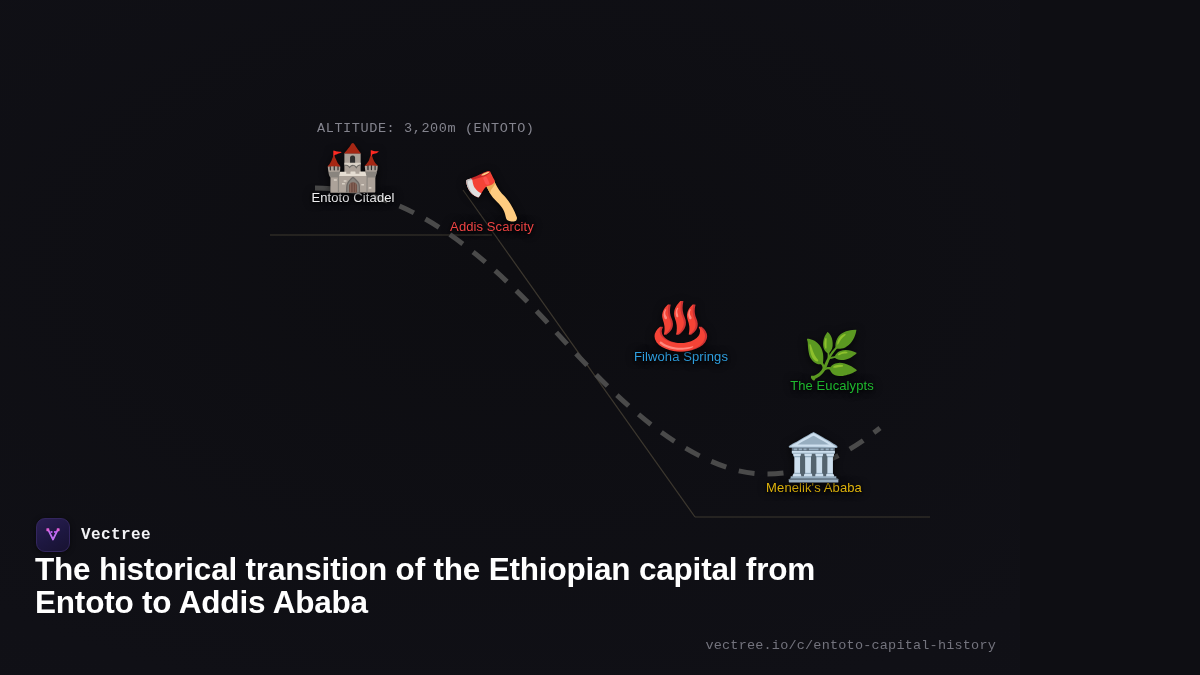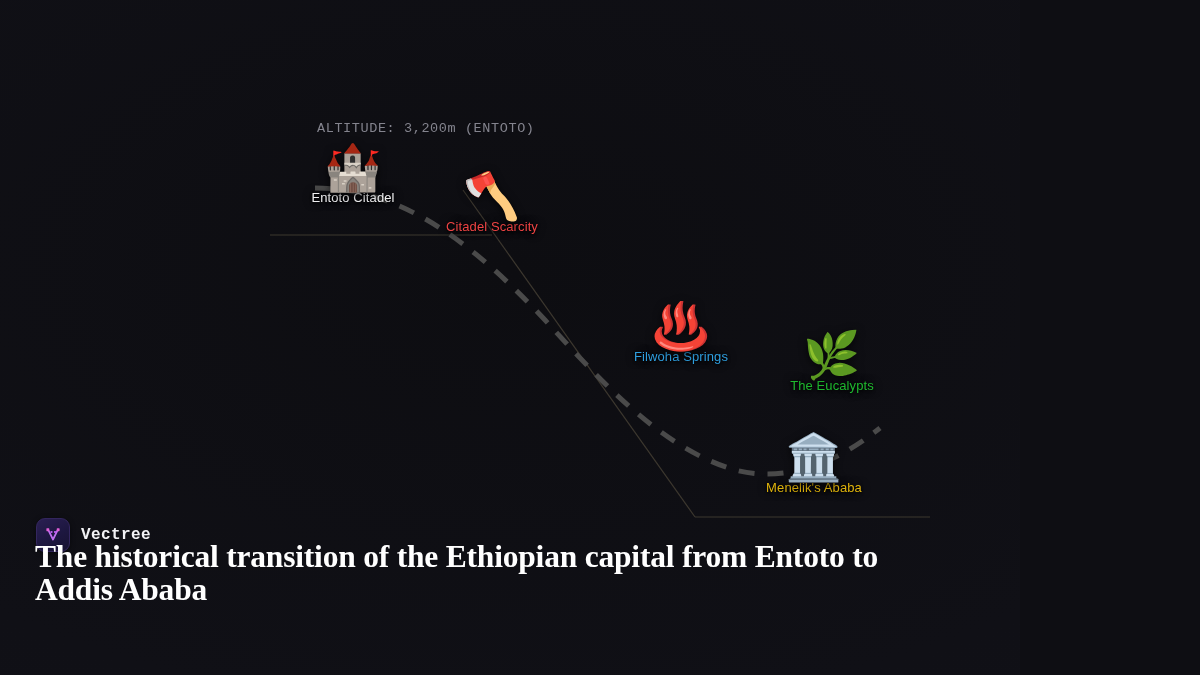--- a/index.html
+++ b/index.html
@@ -97,23 +97,23 @@
   #brand-name {
     font-family: "Liberation Mono", monospace;
     font-weight: bold;
     font-size: 16px;
     color: #f2f2f5;
     letter-spacing: 0.4px;
   }
   #headline {
     position: absolute;
     left: 23px;
-    top: 36px;
+    top: 48px;
     width: 845px;
-    font-family: Liberation Serif, serif;
+    font-family: Liberation Sans, sans-serif;
     font-weight: bold;
     font-size: 31.5px;
     line-height: 32.5px;
     color: #ffffff;
     letter-spacing: -0.2px;
     white-space: pre-wrap;
   }
   #source-url {
     position: absolute;
     right: 24px;
@@ -140,21 +140,21 @@
 
   <div class="altitude-caption" id="alt-0" style="left: 317px; top: 121px; color: rgb(132, 132, 142);">ALTITUDE: 3,200m (ENTOTO)</div>
 
   <div class="node" id="node-0" style="left: 353px; top: 174px;">
     <span class="node-emoji">🏰</span>
     <span class="node-label" style="color: rgb(240, 240, 242);">Entoto Citadel</span>
   </div>
 
   <div class="node" id="node-1" style="left: 492px; top: 203px;">
     <span class="node-emoji">🪓</span>
-    <span class="node-label" style="color: rgb(239, 68, 68);">Citadel Scarcity</span>
+    <span class="node-label" style="color: rgb(239, 68, 68);">Addis Scarcity</span>
   </div>
 
   <div class="node" id="node-2" style="left: 681px; top: 333px;">
     <span class="node-emoji">♨️</span>
     <span class="node-label" style="color: rgb(47, 159, 224); text-align: right;">Filwoha Springs</span>
   </div>
 
   <div class="node" id="node-3" style="left: 832px; top: 362px;">
     <span class="node-emoji">🌿</span>
     <span class="node-label" style="color: rgb(31, 186, 47);">The Eucalypts</span>
@@ -174,15 +174,16 @@
           <rect x="16.5" y="4.0" width="3.4" height="3.4" rx="0.5" fill="#e25fd8"></rect>
           <rect x="9.0" y="7.1" width="2.4" height="2.4" rx="0.4" fill="#b85ae8"></rect>
           <rect x="13.2" y="7.1" width="2.4" height="2.4" rx="0.4" fill="#b85ae8"></rect>
         </svg>
       </div>
       <div id="brand-name">Vectree</div>
     </div>
 
     <div id="headline">The historical transition of the Ethiopian capital from Entoto to Addis Ababa</div>
 
+    <div id="source-url">vectree.io/c/entoto-capital-history</div>
   </div>
 
 </div>
 
 </body></html>

